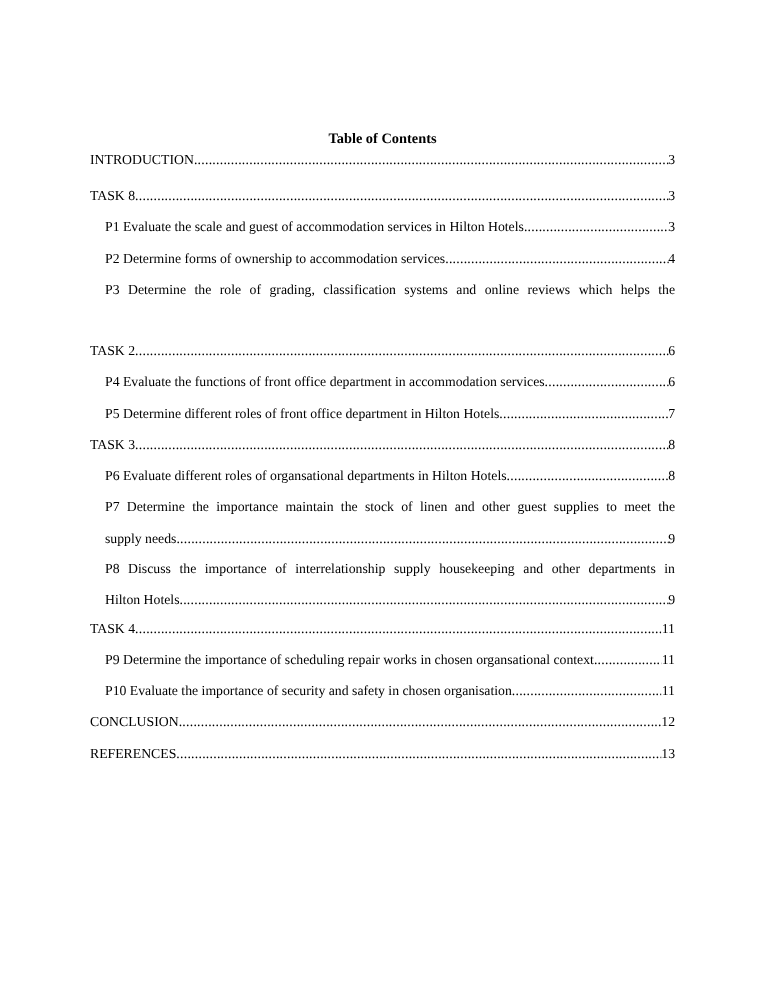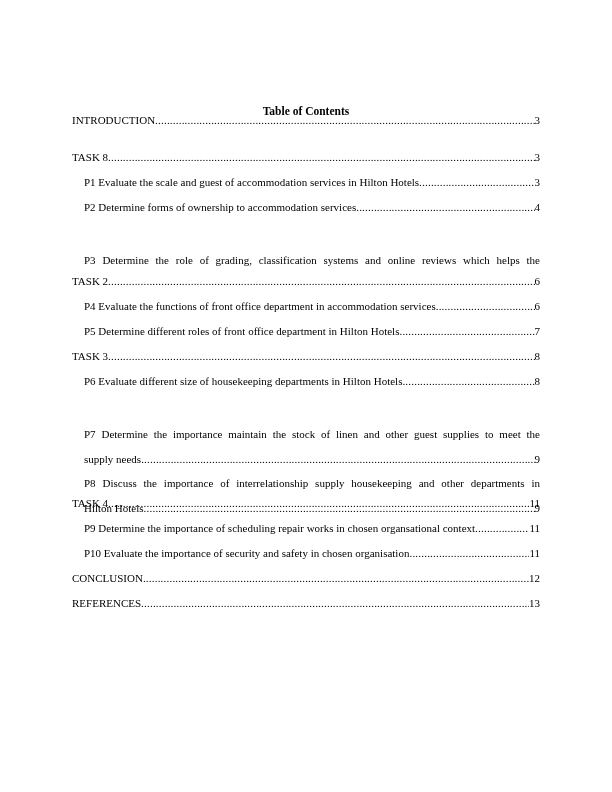--- a/index.html
+++ b/index.html
@@ -7,28 +7,28 @@
          font-family:"Liberation Serif", serif; color:#000; font-size:11px; }
   .title { position:absolute; left:0; width:612px; top:104px; text-align:center;
            font-weight:bold; font-size:11.5px; line-height:14px; }
   .entry { position:absolute; left:72px; width:468px; line-height:24.7px; }
   .entry.sub { left:84px; width:456px; }
   .line { display:flex; align-items:baseline; height:24.7px; white-space:nowrap; }
   .line .t { flex:0 0 auto; }
   .line .dots { flex:1 1 auto; overflow:hidden; white-space:nowrap; }
   .line .dots::after { content:"........................................................................................................................................................................................................................................................"; letter-spacing:0.2px; }
   .line .pg { flex:0 0 auto; }
-  .just { text-align:justify; text-align-last:justify; white-space:normal; height:24.7px;margin-top:28px; }
+  .just { text-align:justify; text-align-last:justify; white-space:normal; height:24.7px; }
 </style>
 </head>
 <body>
 
 <div class="title">Table of Contents</div>
 
-<div class="entry" style="top:108px">
+<div class="entry" style="top:116px">
   <div class="line">
       <span class="t">INTRODUCTION</span>
       <span class="dots"></span>
       <span class="pg">3</span>
     </div>
 </div>
 
 <div class="entry" style="top:145px">
   <div class="line">
       <span class="t">TASK 8</span>
@@ -84,21 +84,21 @@
 <div class="entry" style="top:344px">
   <div class="line">
       <span class="t">TASK 3</span>
       <span class="dots"></span>
       <span class="pg">8</span>
     </div>
 </div>
 
 <div class="entry sub" style="top:369px">
   <div class="line">
-      <span class="t">P6 Evaluate different size of housekeeping departments in Hilton Hotels</span>
+      <span class="t">P6 Evaluate different roles of organsational departments in Hilton Hotels</span>
       <span class="dots"></span>
       <span class="pg">8</span>
     </div>
 </div>
 
 <div class="entry sub" style="top:394px">
   <div class="just">P7 Determine the importance maintain the stock of linen and other guest supplies to meet the</div>
   <div class="line">
       <span class="t">supply needs</span>
       <span class="dots"></span>

